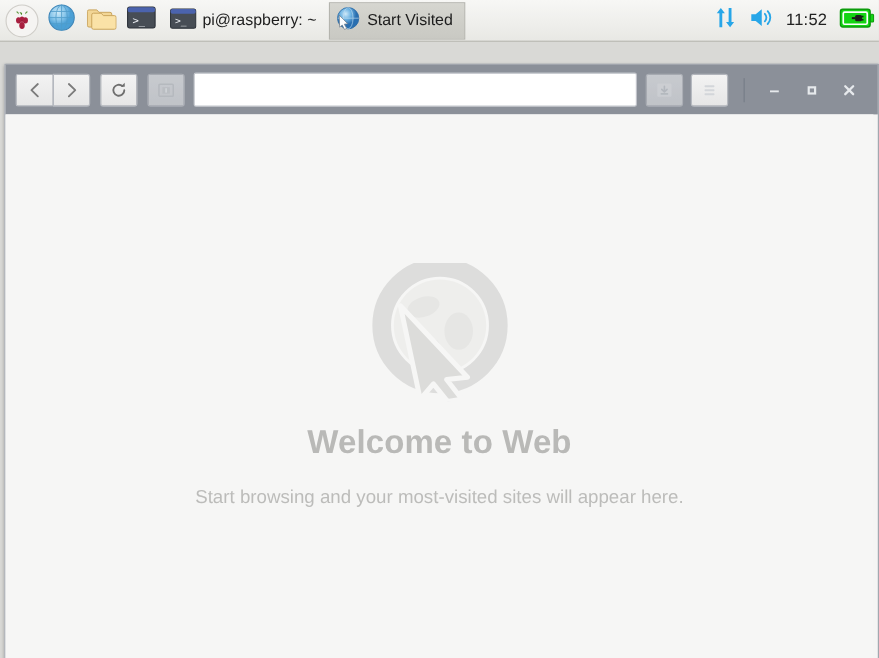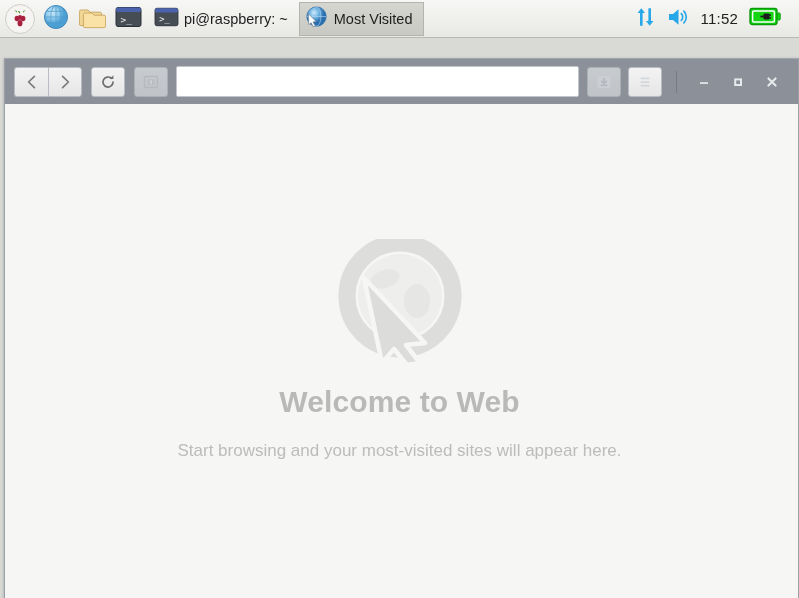--- a/index.html
+++ b/index.html
@@ -39,21 +39,21 @@
     padding: 0 10px 0 4px; font-size: 14.5px; color: #1d1d1d;
     border: 1px solid transparent;
     max-width: 205px; overflow: hidden; white-space: nowrap;
   }
   .taskwin.active {
     background: linear-gradient(to bottom,#d6d6d0 0%, #cfcfc9 50%, #c9c9c3 100%);
     border: 1px solid #b4b4ae;
   }
   .tray {
     display: flex; align-items: center; gap: 11px;
-    margin-left: auto; padding-right: 18px;
+    margin-left: auto; padding-right: 4px;
   }
   .tray-clock { font-size: 15px; color: #212121; letter-spacing: .2px; }
 
   
   #window {
     position: absolute; left: 4px; top: 42px;
     width: 795px; height: 552px;
     border: 1px solid #9aa0a8;
     border-top: none;
     background: #f5f5f4;
@@ -217,21 +217,21 @@
             </radialGradient>
           </defs>
           <circle cx="13" cy="12.5" r="10.5" fill="url(#gl2)" stroke="#2b6ba5" stroke-width=".8"></circle>
           <g stroke="#bcdcf2" stroke-width=".8" fill="none" opacity=".8">
             <ellipse cx="13" cy="12.5" rx="4.8" ry="10.4"></ellipse>
             <line x1="2.6" y1="12.5" x2="23.4" y2="12.5"></line>
           </g>
           <path d="M4.2 9.5 L12.6 18 L9.2 18.4 L11.6 22.6 L9.4 23.6 L7.2 19.3 L4.6 21.3z" fill="#fbfdff" stroke="#6f7a85" stroke-width=".7" stroke-linejoin="round"></path>
         </svg>
       </span>
-      <span>Most Visited</span>
+      <span>Start Visited</span>
     </div>
   </div>
 
   <div class="tray">
     <span>
       <svg width="21" height="22" viewBox="0 0 21 22">
         <g fill="#27a6e8">
           <path d="M6.3 2.2 L10 7 H7.6 V19.8 H5 V7 H2.6z"></path>
           <path d="M14.7 19.8 L11 15 h2.4 V2.2 H16 V15 h2.4z"></path>
         </g>

